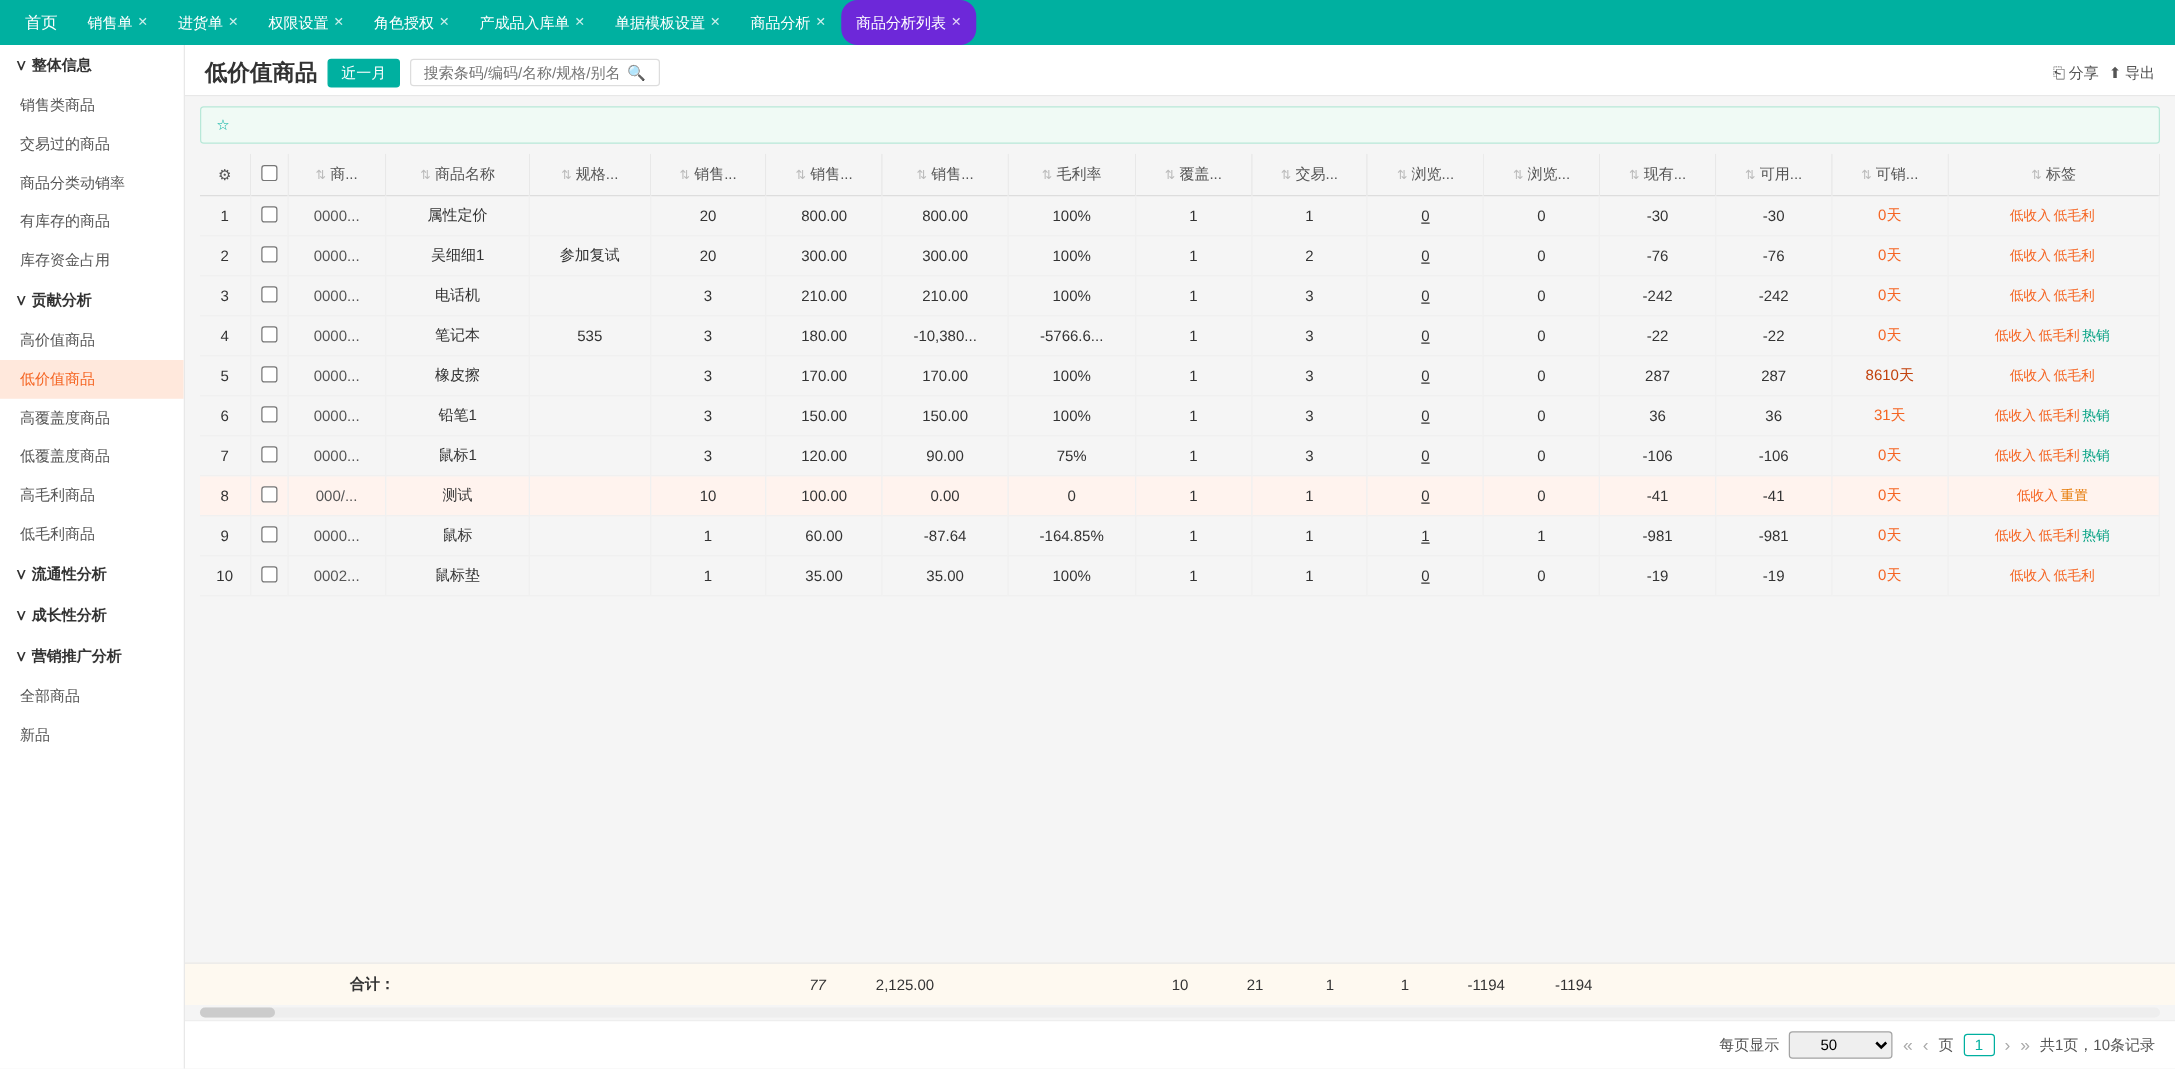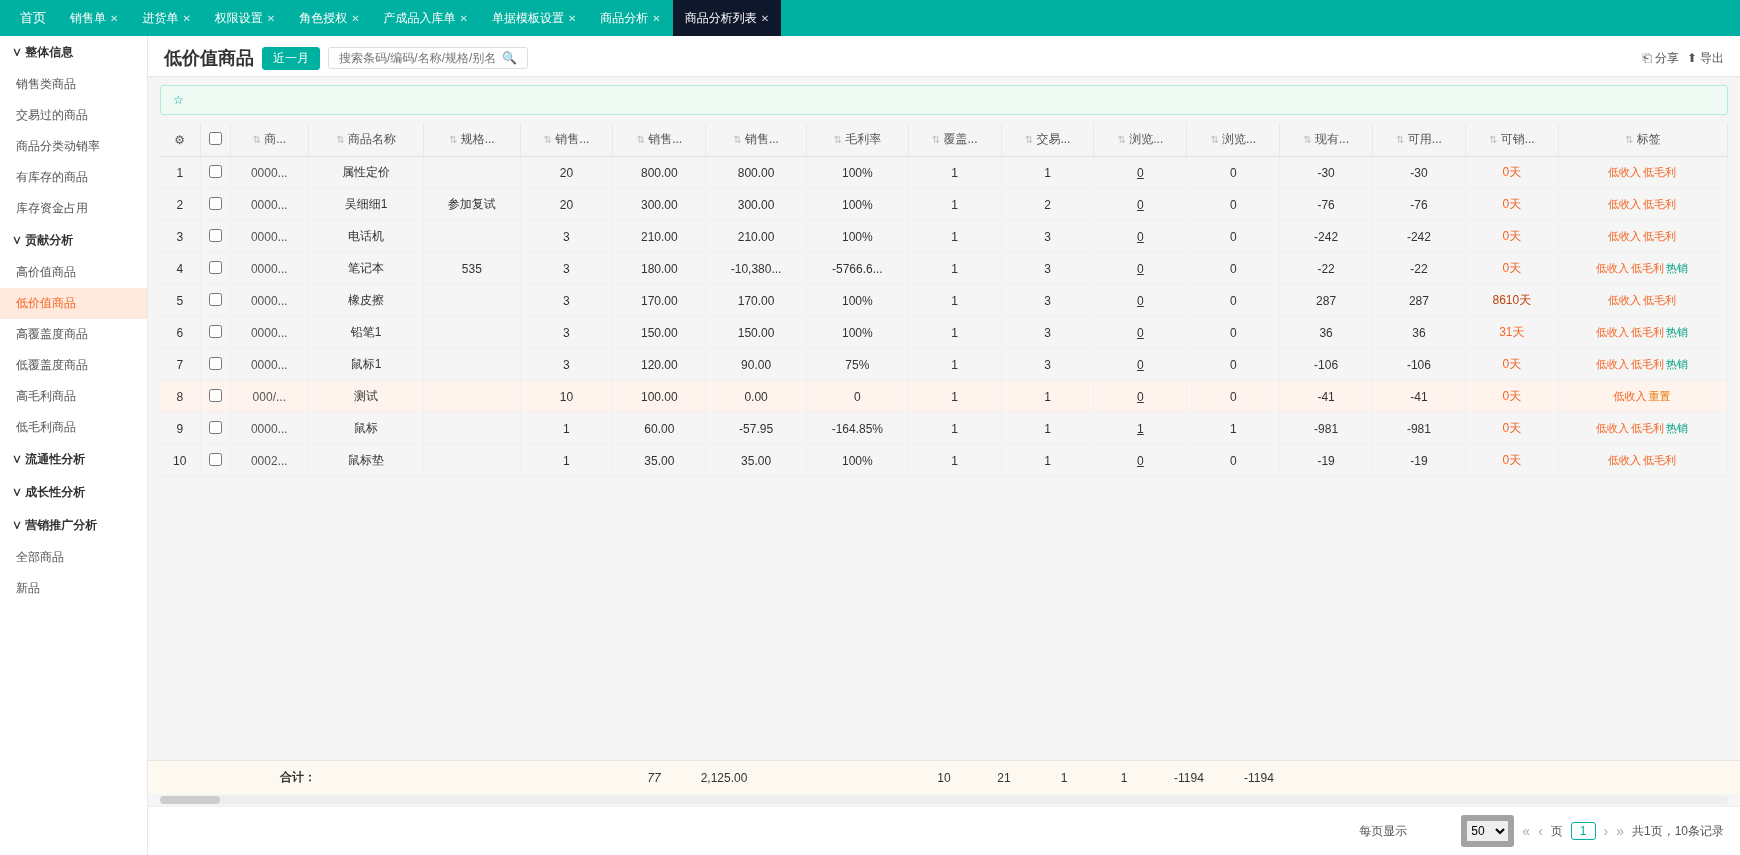--- a/index.html
+++ b/index.html
@@ -17,21 +17,21 @@
     .top-nav .nav-item {
       padding: 0 12px;
       height: 36px;
       display: flex;
       align-items: center;
       cursor: pointer;
       white-space: nowrap;
       color: white;
       font-size: 13px;
     }
-    .top-nav .nav-item.active { background: #0f172a; }
+    .top-nav .nav-item.active { background: #6d28d9; border-radius: 13px; }
     .nav-close { margin-left: 4px; font-size: 10px; opacity: 0.8; }
 
     
     .layout { display: flex; height: calc(100vh - 36px); }
 
     
     .sidebar {
       width: 148px;
       background: white;
       border-right: 1px solid #e8e8e8;
@@ -181,25 +181,24 @@
       display: flex;
       align-items: center;
       justify-content: flex-end;
       gap: 8px;
       font-size: 12px;
       color: #555;
       border-top: 1px solid #eee;
       background: white;
     }
     .page-select {
-      border: 6px solid #a3a3a3;
+      border: 1px solid #a3a3a3;
       border-radius: 3px;
-      padding: 2px 0;
-      font-size: 12px;
-      margin-left: 46px;
+      padding: 2px 20px;
+      font-size: 12px;
     }
     .page-btn {
       cursor: pointer;
       color: #aaa;
       font-size: 14px;
     }
     .page-num {
       border: 1px solid #00b0a0;
       color: #00b0a0;
       padding: 1px 8px;
@@ -482,21 +481,21 @@
     <td><span style="color:#f56523;font-size:11px;margin-right:2px;">低收入</span><span style="color:#e67700;font-size:11px;margin-right:2px;">重置</span></td>
   </tr>
             <tr>
     <td class="col-num">9</td>
     <td class="col-check"><input type="checkbox" style=""></td>
     <td style="color:#555;">0000...</td>
     <td>鼠标</td>
     <td></td>
     <td>1</td>
     <td>60.00</td>
-    <td>-57.95</td>
+    <td>-87.64</td>
     <td>-164.85%</td>
     <td>1</td>
     <td>1</td>
     <td><span style="text-decoration:underline;">1</span></td>
     <td>1</td>
     <td>-981</td>
     <td>-981</td>
     <td style="color:#f56523;">0天</td>
     <td><span style="color:#f56523;font-size:11px;margin-right:2px;">低收入</span><span style="color:#f56523;font-size:11px;margin-right:2px;">低毛利</span><span style="color:#00a080;font-size:11px;margin-right:2px;">热销</span></td>
   </tr>

